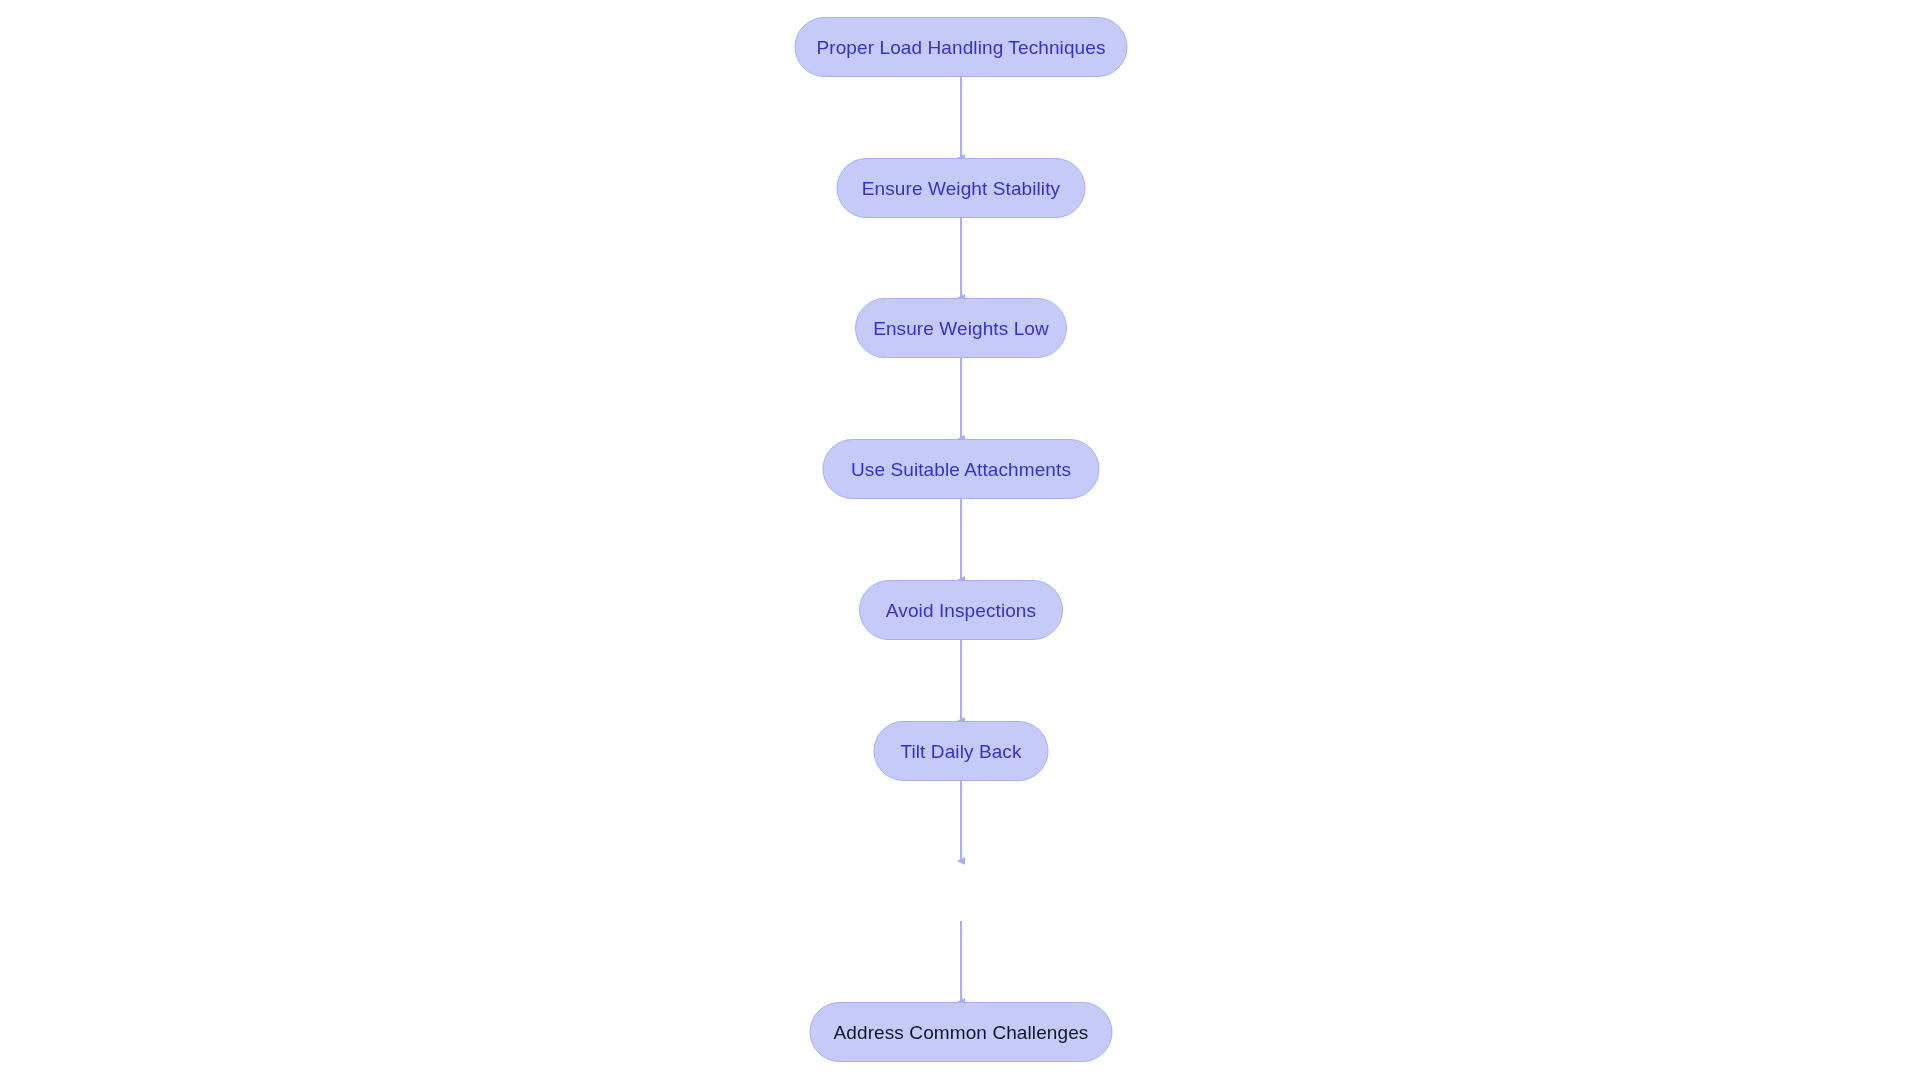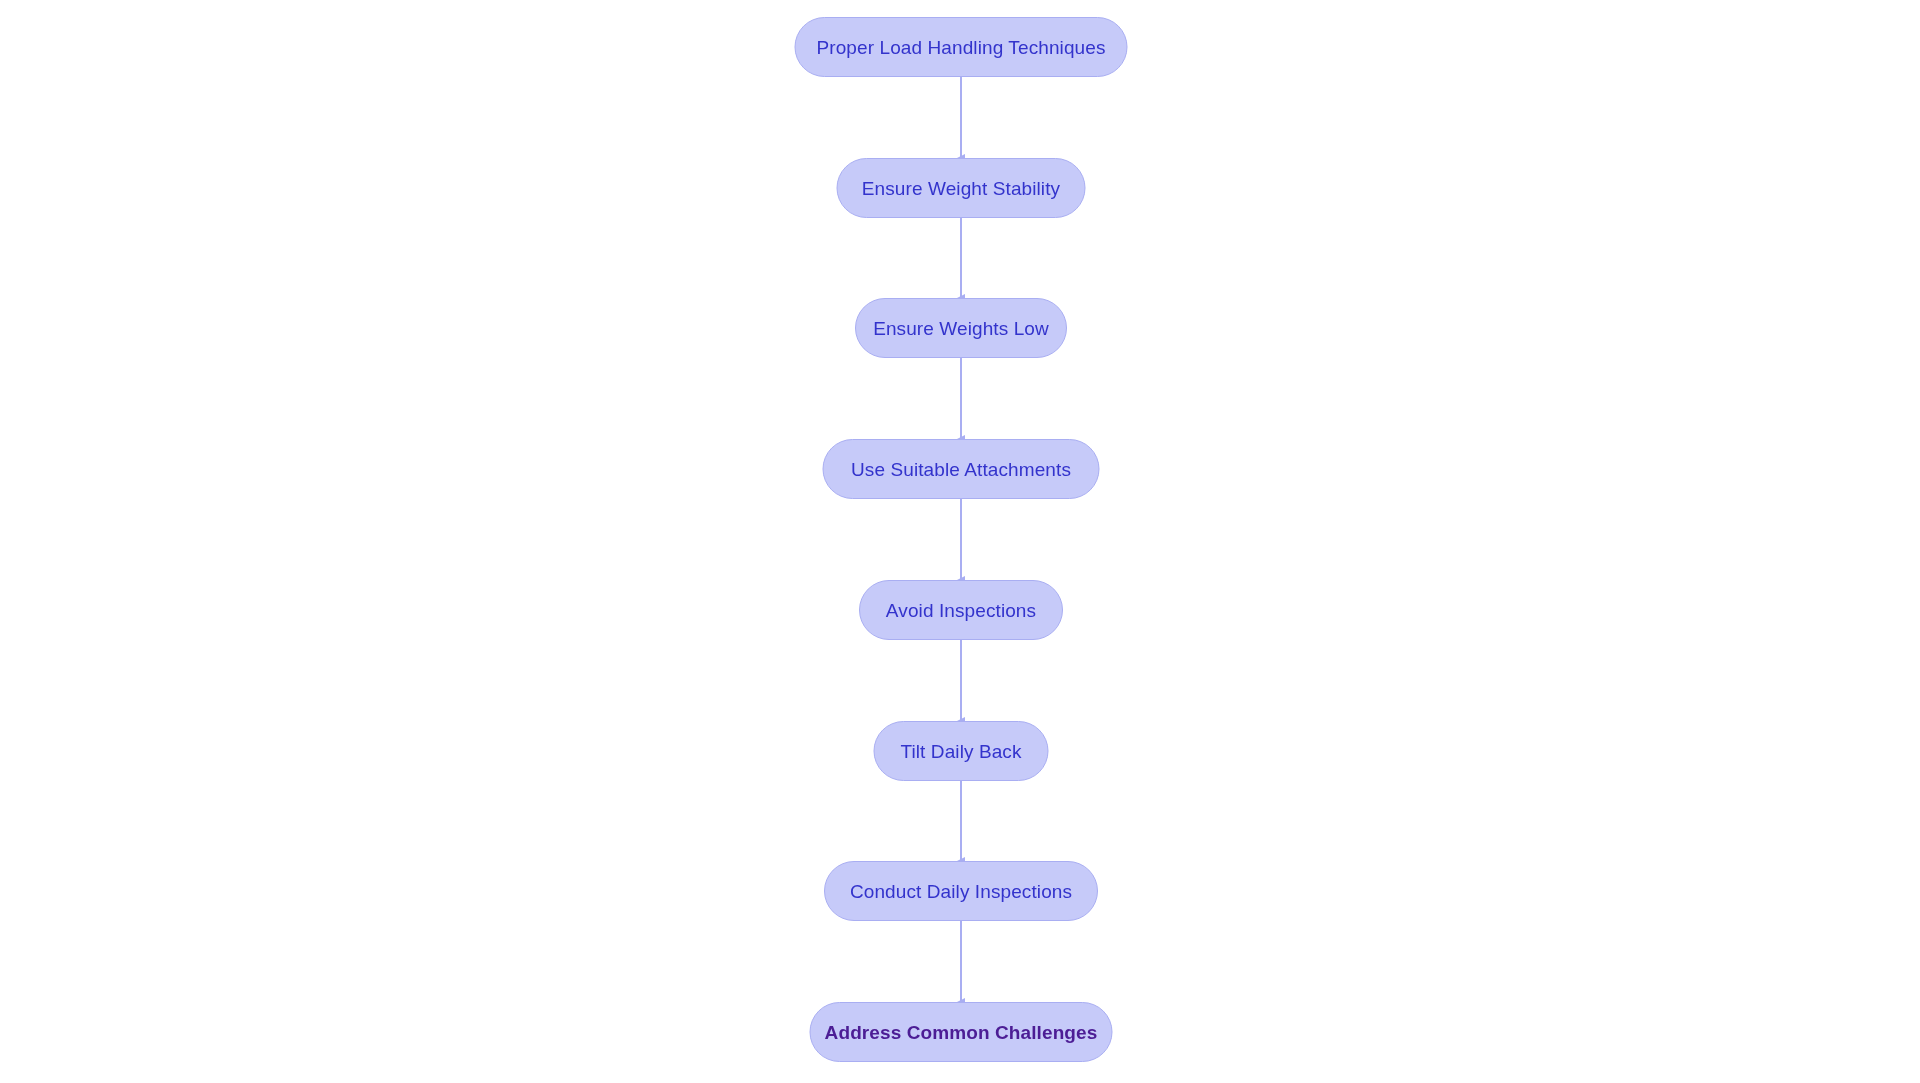--- a/index.html
+++ b/index.html
@@ -99,21 +99,18 @@
       </div>
       <div class="flow-node" style="left: 961px; top: 439px; width: 277px; background: rgb(198, 202, 249); border-color: rgb(169, 174, 242);">
         <span class="flow-node-label" style="color: rgb(51, 51, 204);">Use Suitable Attachments</span>
       </div>
       <div class="flow-node" style="left: 961px; top: 580px; width: 204px; background: rgb(198, 202, 249); border-color: rgb(169, 174, 242);">
         <span class="flow-node-label" style="color: rgb(51, 51, 204);">Avoid Inspections</span>
       </div>
       <div class="flow-node" style="left: 961px; top: 721px; width: 175px; background: rgb(198, 202, 249); border-color: rgb(169, 174, 242);">
         <span class="flow-node-label" style="color: rgb(51, 51, 204);">Tilt Daily Back</span>
       </div>
-      <div class="flow-node" style="left: 961px; top: 861px; width: 274px; background: rgb(198, 202, 249); border-color: rgb(169, 174, 242);">
-        <span class="flow-node-label" style="color: rgb(51, 51, 204);">Conduct Daily Inspections</span>
-      </div>
       <div class="flow-node" style="left: 961px; top: 1002px; width: 303px; background: rgb(198, 202, 249); border-color: rgb(169, 174, 242);">
-        <span class="flow-node-label" style="color: #4c1d95; font-weight: bold;">Address Common Challenges</span>
+        <span class="flow-node-label" style="color: #0f172a;">Address Common Challenges</span>
       </div>
     </div>
 
 </div>
 
 </body></html>

